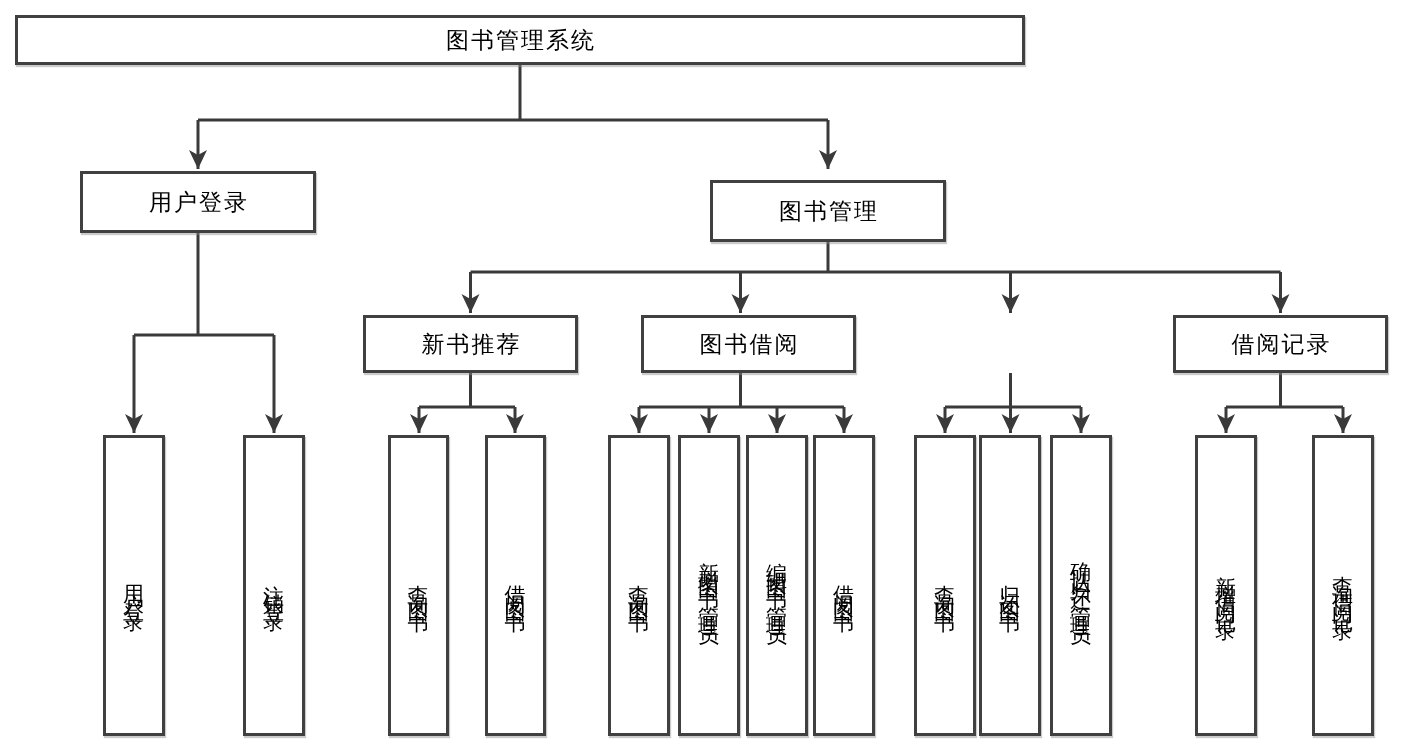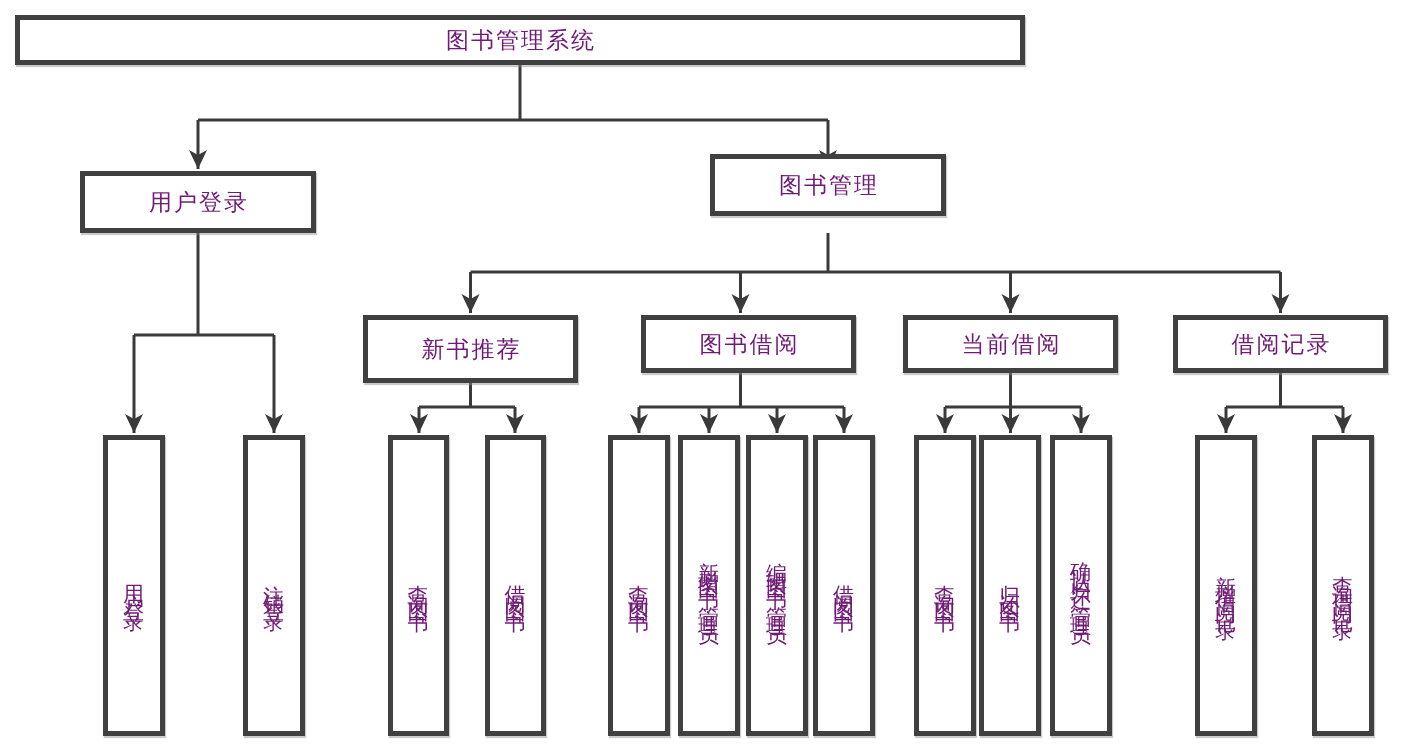--- a/index.html
+++ b/index.html
@@ -14,26 +14,26 @@
   #connectors {
     position: absolute;
     left: 0; top: 0;
     width: 1405px; height: 747px;
     z-index: 1;
   }
   .node {
     position: absolute;
     box-sizing: border-box;
     background: #ffffff;
-    border: 5px solid #404040;
+    border: 3px solid #404040;
     box-shadow: 1px 2px 1px rgba(140,140,140,0.45);
     display: flex;
     align-items: center;
     justify-content: center;
-    color: #701a75;
+    color: #000000;
     z-index: 2;
   }
   .node.h {
     font-size: 23px;
     letter-spacing: 2px;
     text-indent: 2px;
   }
   .node.v {
     font-size: 21px;
     writing-mode: vertical-rl;
@@ -104,25 +104,24 @@
       <path d="M1280.5,373 V407"></path>
       <path d="M1226,407 H1343"></path>
       <path d="M1226,407 V433" marker-end="url(#arrowhead)"></path>
       <path d="M1343,407 V433" marker-end="url(#arrowhead)"></path>
     </g>
   </svg>
 
   <div class="node h" style="left:15px; top:15px; width:1010px; height:50px;">图书管理系统</div>
 
   <div class="node h" style="left:80px; top:171px; width:236px; height:62px;">用户登录</div>
-  <div class="node h" style="left:710px; top:154px; width:236px; height:62px;">图书管理</div>
+  <div class="node h" style="left:710px; top:180px; width:236px; height:62px;">图书管理</div>
 
-  <div class="node h" style="left:363px; top:315px; width:215px; height:68px;">新书推荐</div>
+  <div class="node h" style="left:363px; top:315px; width:215px; height:58px;">新书推荐</div>
   <div class="node h" style="left:641px; top:315px; width:215px; height:58px;">图书借阅</div>
-  <div class="node h" style="left:903px; top:315px; width:215px; height:58px;">当前借阅</div>
   <div class="node h" style="left:1173px; top:315px; width:215px; height:58px;">借阅记录</div>
 
   <div class="node v" style="left:103px; top:435px; width:62px; height:301px;">用户登录</div>
   <div class="node v" style="left:243px; top:435px; width:62px; height:301px;">注销登录</div>
 
   <div class="node v" style="left:388px; top:435px; width:61px; height:301px;">查询图书</div>
   <div class="node v" style="left:485px; top:435px; width:61px; height:301px;">借阅图书</div>
 
   <div class="node v" style="left:608px; top:435px; width:62px; height:301px;">查询图书</div>
   <div class="node v" style="left:678px; top:435px; width:62px; height:301px;">新增图书（管理员）</div>

